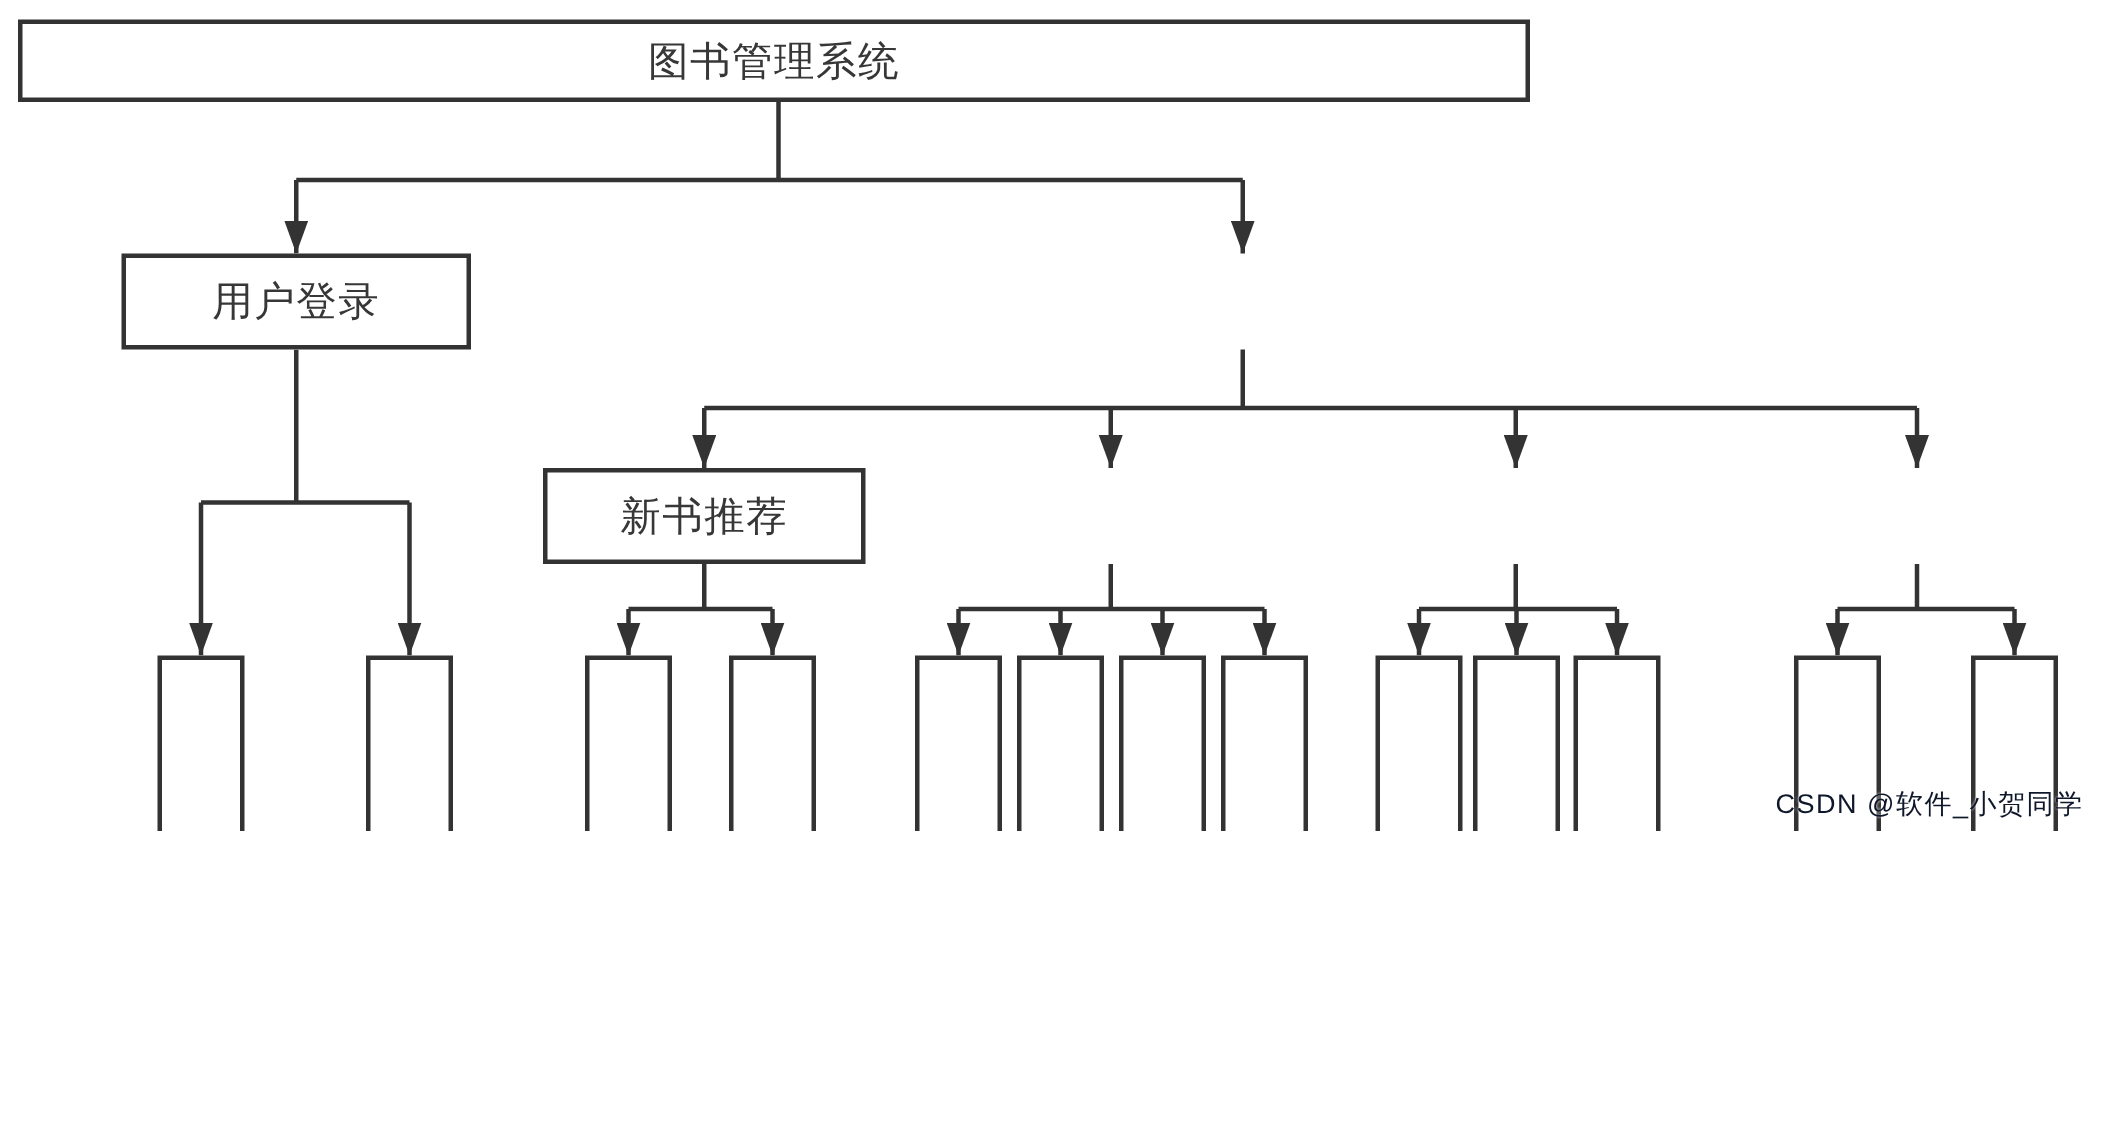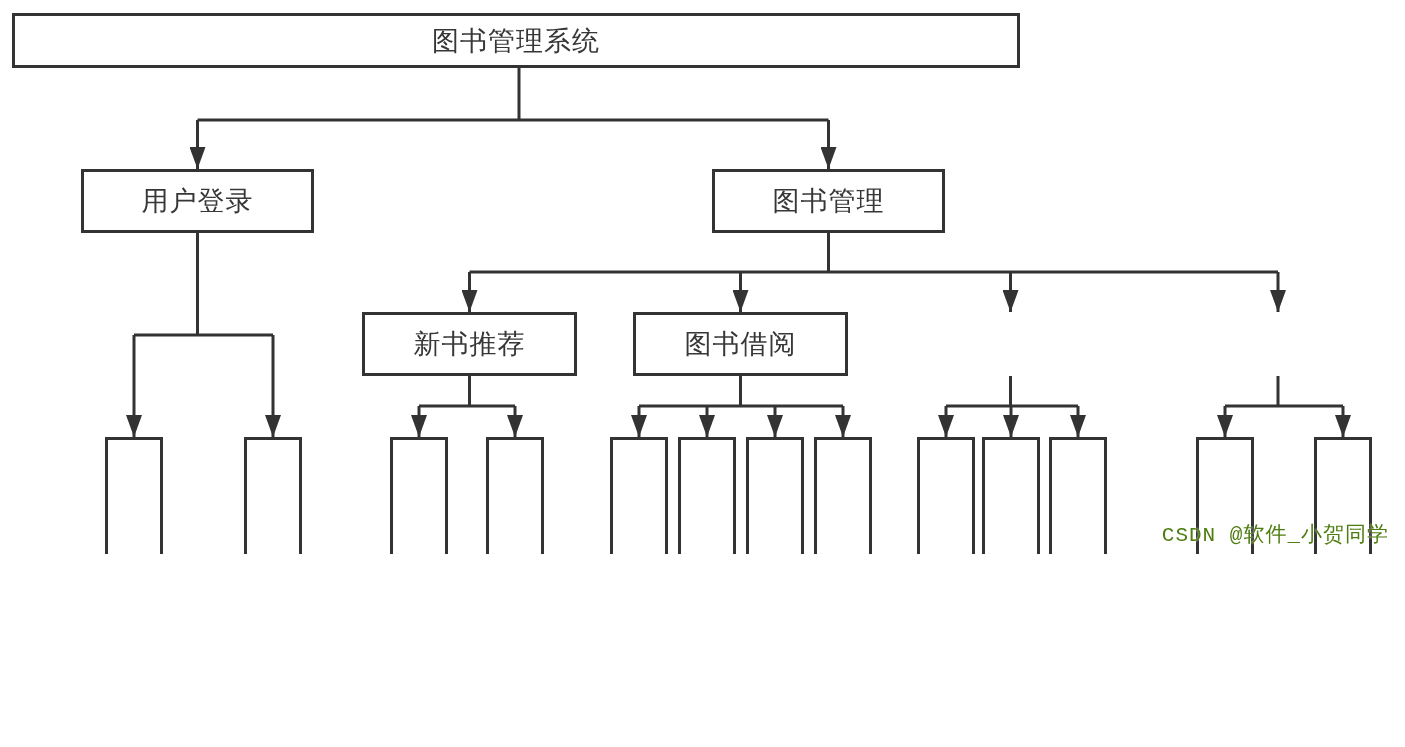--- a/index.html
+++ b/index.html
@@ -21,23 +21,22 @@
   .box.v span {
     writing-mode: vertical-rl;
     text-orientation: mixed;
     font-size:26px;
     letter-spacing:5px;
     line-height:1.15;
     white-space:nowrap;
   }
   #watermark {
     position:absolute; right:16px; bottom:6px; z-index:2;
-    font-size:21px; color:#4d7c0f; letter-spacing:1px;
+    font-size:18px; color:#0f172a; letter-spacing:1px;
     text-shadow: 0 0 2px #ffffff;
-    font-family: Liberation Mono, monospace;
   }
 </style>
 </head>
 <body>
 
 <div id="stage">
 
   <svg id="wires" width="1405" height="747" viewBox="0 0 1405 747">
     <defs>
       <marker id="ah" viewBox="0 0 22 16" refX="22" refY="8" markerWidth="22" markerHeight="16" markerUnits="userSpaceOnUse" orient="auto">
@@ -103,29 +102,23 @@
     </g>
   </svg>
 
   <div class="box h" style="left:12px;top:13px;width:1008px;height:55px">
     <span>图书管理系统</span>
   </div>
 
   <div class="box h" style="left:81px;top:169px;width:233px;height:64px">
     <span>用户登录</span>
   </div>
-  <div class="box h" style="left:712px;top:169px;width:233px;height:64px">
-    <span>图书管理</span>
-  </div>
 
   <div class="box h" style="left:362px;top:312px;width:215px;height:64px">
     <span>新书推荐</span>
-  </div>
-  <div class="box h" style="left:633px;top:312px;width:215px;height:64px">
-    <span>图书借阅</span>
   </div>
 
   <div class="box v" style="left:105px;top:437px;width:58px;height:298px">
     <span>用户登录</span>
   </div>
   <div class="box v" style="left:244px;top:437px;width:58px;height:298px">
     <span>注销登录</span>
   </div>
 
   <div class="box v" style="left:390px;top:437px;width:58px;height:298px">

